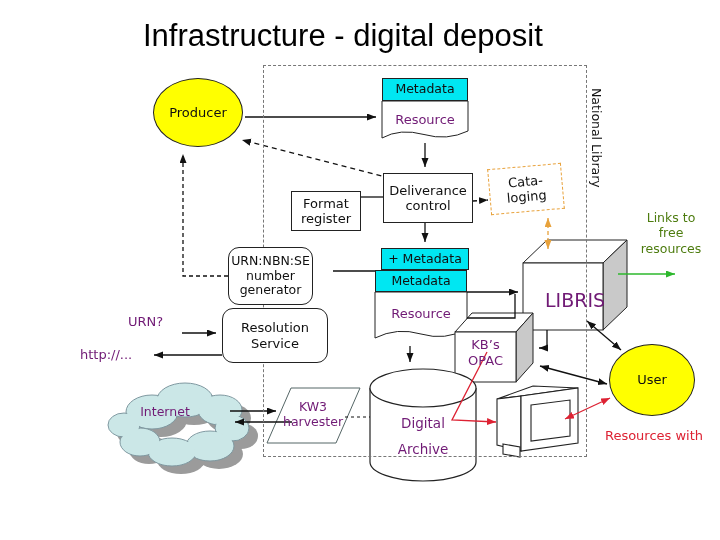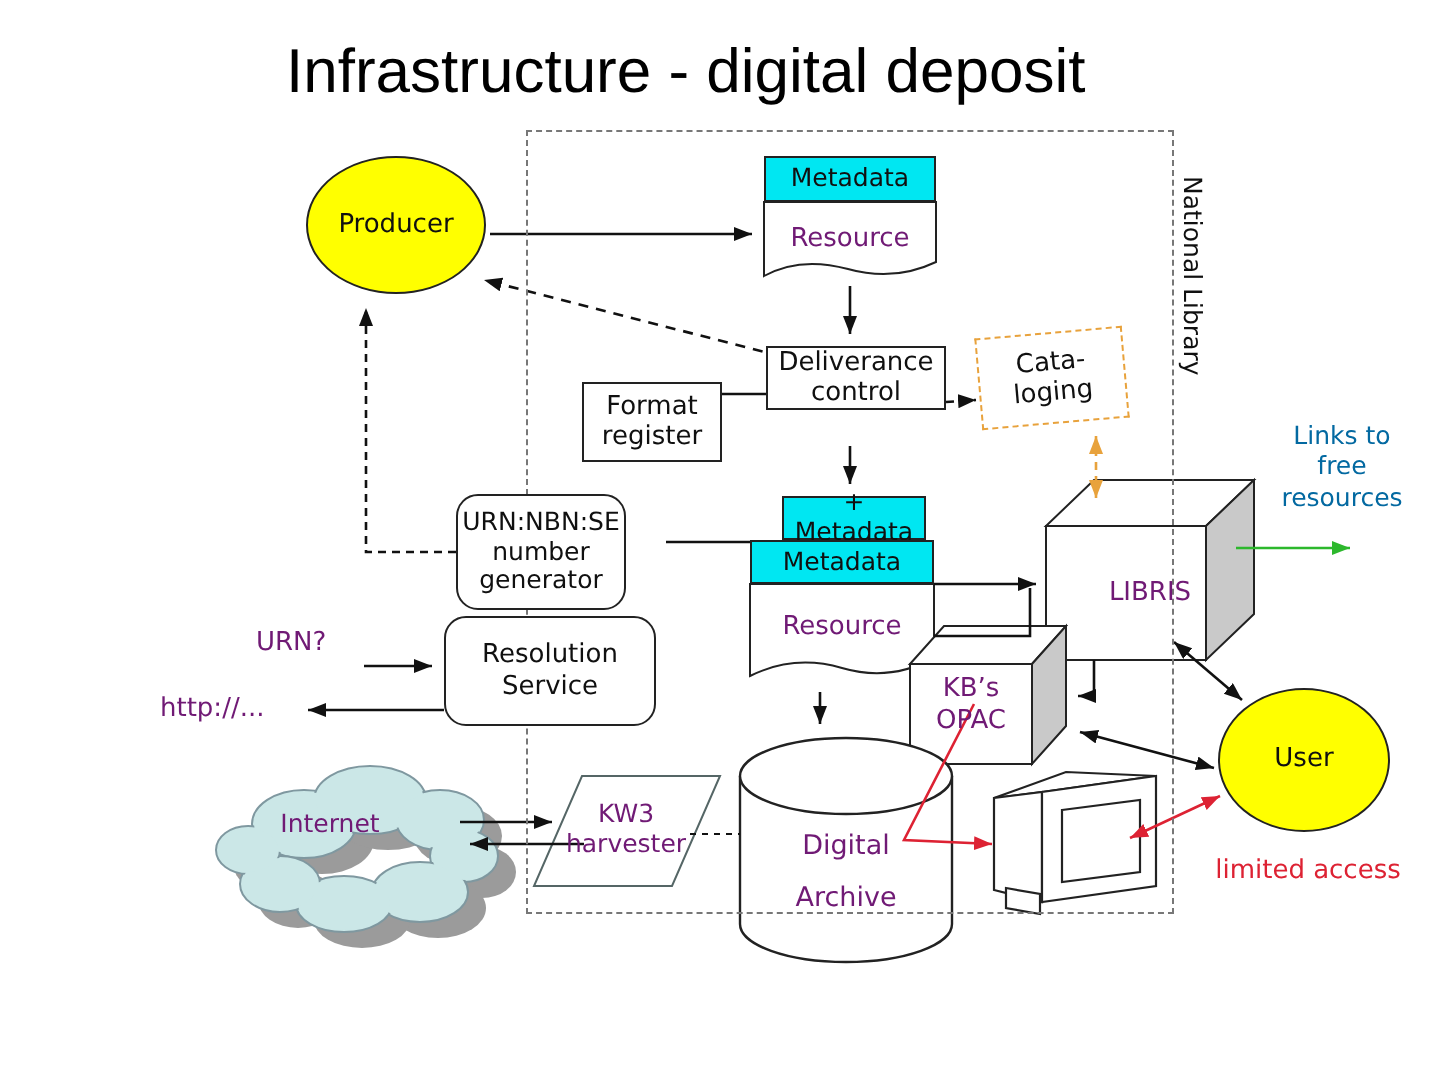--- a/index.html
+++ b/index.html
@@ -29,21 +29,21 @@
     border:1px dashed #777; box-sizing:border-box;
   }
   #cataloging {
     border:1.5px dashed #e8a23c; background:transparent;
     transform:rotate(-5deg);
   }
   #national-library {
     position:absolute; left:589px; top:88px; height:130px; font-size:12.5px;
     writing-mode:vertical-rl; color:#101010;
   }
-  .green-text { color:#0369a1; font-size:12.5px; }
+  .green-text { color:#4d7c0f; font-size:12.5px; }
   .red-text { color:#dd2233; font-size:13px; }
 </style>
 </head>
 <body>
 
 <svg class="abs" style="left:0;top:0" width="720" height="540">
   <defs>
     <marker id="ab" markerWidth="10" markerHeight="8" refX="9" refY="3.5" orient="auto" markerUnits="userSpaceOnUse">
       <path d="M0,0 L9,3.5 L0,7 Z" fill="#111"></path>
     </marker>
@@ -164,76 +164,76 @@
 
 <div class="box ellipse" style="left:153px;top:78px;width:90px;height:69px">
   <div>Producer</div>
 </div>
 
 <div class="box cyan" style="left:382px;top:78px;width:86px;height:23px">
   <div>Metadata</div>
 </div>
 <div class="plain" style="left:382px;top:112px;width:86px">Resource</div>
 
-<div class="box" style="left:383px;top:173px;width:90px;height:32px;font-size:13px">
+<div class="box" style="left:383px;top:173px;width:90px;height:50px;font-size:13px">
   <div>Deliverance</div>
   <div>control</div>
 </div>
 
 <div class="box" style="left:291px;top:191px;width:70px;height:40px;font-size:13px">
   <div>Format</div>
   <div>register</div>
 </div>
 
 <div class="box" id="cataloging" style="left:489px;top:166px;width:74px;height:46px;font-size:13px">
   <div>Cata-</div>
   <div>loging</div>
 </div>
 
 <div class="box rounded" style="left:228px;top:247px;width:85px;height:58px">
   <div>URN:NBN:SE</div>
   <div>number</div>
   <div>generator</div>
 </div>
 
-<div class="box cyan" style="left:391px;top:248px;width:72px;height:22px">
+<div class="box cyan" style="left:381px;top:248px;width:88px;height:22px">
   <div>+ Metadata</div>
 </div>
 <div class="box cyan" style="left:375px;top:270px;width:92px;height:22px">
   <div>Metadata</div>
 </div>
 <div class="plain" style="left:375px;top:306px;width:92px">Resource</div>
 
 <div class="box rounded" style="left:222px;top:308px;width:106px;height:55px;font-size:13px">
   <div>Resolution</div>
   <div>Service</div>
 </div>
 
 <div class="plain" style="left:128px;top:314px;width:52px;text-align:left">URN?</div>
 <div class="plain" style="left:80px;top:347px;width:70px;text-align:left">http://...</div>
 
-<div class="plain" style="left:523px;top:289px;width:104px;font-size:13px">LIBRIS</div>
+<div class="plain" style="left:523px;top:289px;width:104px;font-size:19px">LIBRIS</div>
 
 <div class="plain green-text" style="left:625px;top:210px;width:92px">
   <div>Links to</div>
   <div>free</div>
   <div>resources</div>
 </div>
 
 <div class="plain" style="left:455px;top:337px;width:61px">
   <div>KB’s</div>
   <div>OPAC</div>
 </div>
 
 <div class="box ellipse" style="left:609px;top:344px;width:86px;height:72px">
   <div>User</div>
 </div>
 
 <div class="plain red-text" style="left:595px;top:428px;width:118px">
-  <div>limited access</div>
+  <div>Resources with</div>
 </div>
 
 <div class="plain" style="left:133px;top:404px;width:64px;font-size:12.5px">Internet</div>
 
 <div class="plain" style="left:277px;top:399px;width:72px;font-size:12.5px">
   <div>KW3</div>
   <div>harvester</div>
 </div>
 
 <div class="plain" style="left:385px;top:415px;width:76px;font-size:13.5px">Digital</div>

